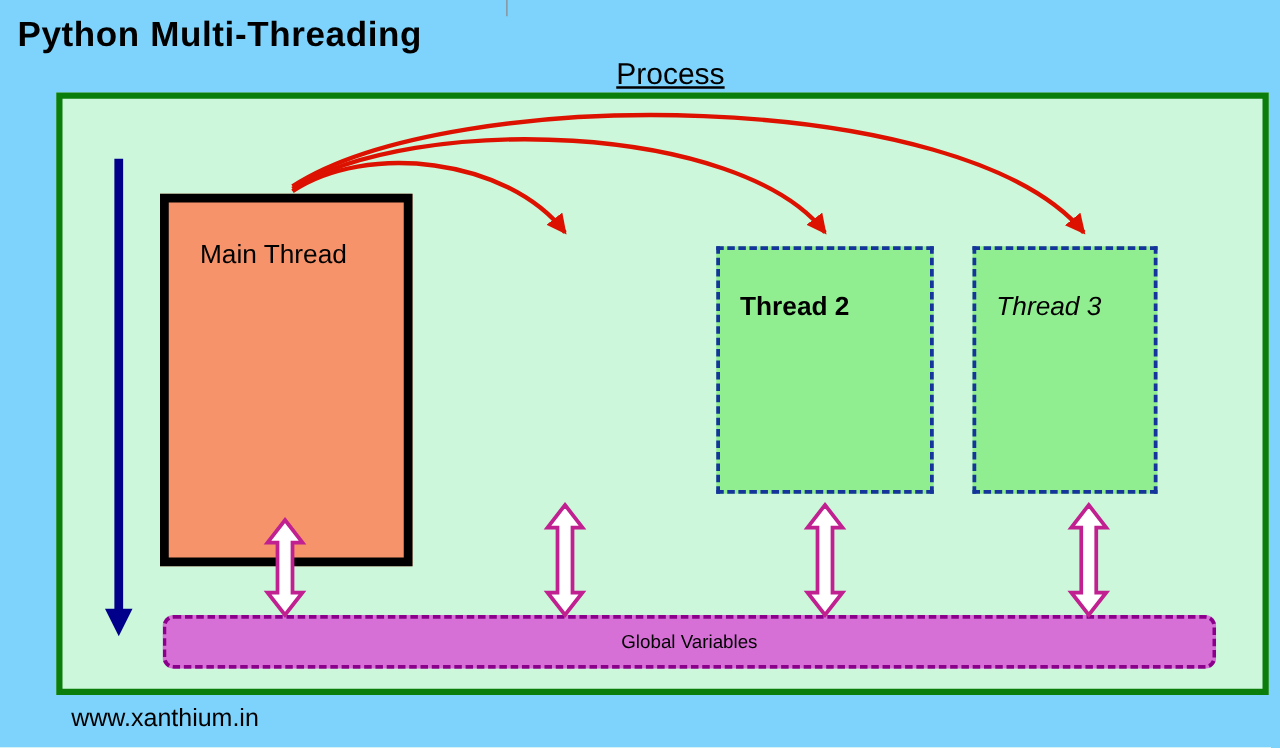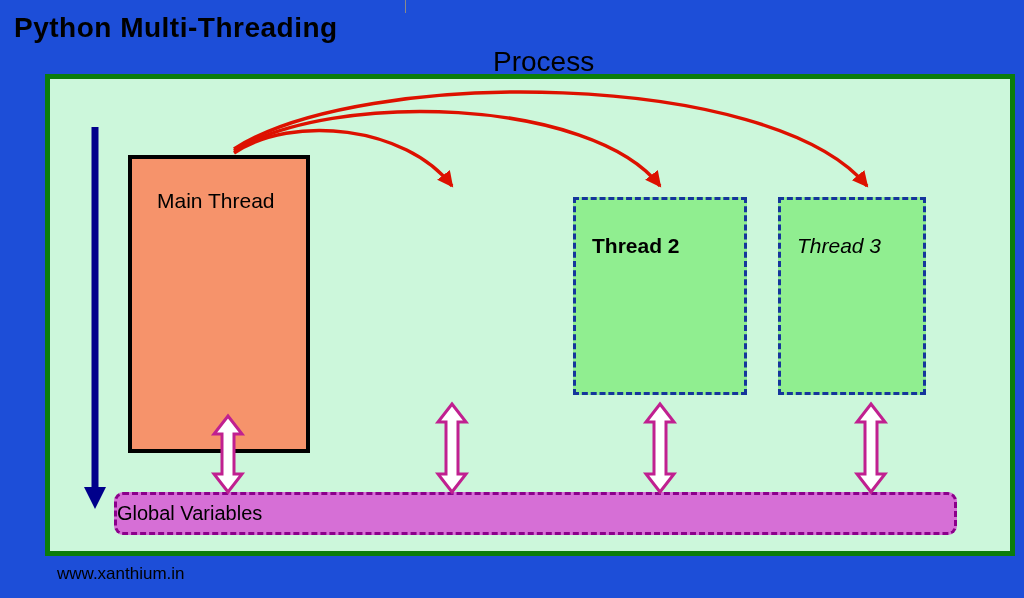--- a/index.html
+++ b/index.html
@@ -1,41 +1,41 @@
 <!DOCTYPE html>
 <html><head>
 <meta charset="utf-8">
 <style>
   html,body{margin:0;padding:0;background:#ffffff;}
   body{font-family:"Liberation Sans", sans-serif; color:#000;}
-  .canvas{position:relative;width:1024px;height:598px;background:#1d4ed8;overflow:hidden;}
+  .canvas{position:relative;width:1024px;height:598px;background:#7dd3fc;overflow:hidden;}
 
   .title{position:absolute;left:14px;top:12px;font-size:28px;font-weight:bold;letter-spacing:0.5px;}
   .cursor-tick{position:absolute;left:405px;top:0;width:1px;height:13px;background:#8a8a8a;}
 
-  .process-label{position:absolute;left:493px;top:46px;font-size:28px;}
+  .process-label{position:absolute;left:493px;top:46px;font-size:24px;text-decoration:underline;}
   .process-box{position:absolute;left:45px;top:74px;width:960px;height:472px;
     background:#ccf7db;border:5px solid #0b7d0b;}
 
-  .main-thread{position:absolute;left:128px;top:155px;width:182px;height:298px;
-    background:#f6936b;border:4px solid #000000;box-sizing:border-box;text-align:right;}
+  .main-thread{position:absolute;left:128px;top:155px;width:202px;height:298px;
+    background:#f6936b;border:7px solid #000000;box-sizing:border-box;text-align:right;}
   .main-thread .lbl{position:absolute;left:25px;top:30px;font-size:21px;}
 
   .thread{position:absolute;top:197px;height:198px;background:#90ee90;
     border:3px dashed #15359c;box-sizing:border-box;}
   .thread .lbl{position:absolute;left:16px;top:34px;font-size:21px;}
   .thread1{left:365px;width:174px;}
   .thread2{left:573px;width:174px;font-weight:bold;}
   .thread3{left:778px;width:148px;font-style:italic;}
 
-  .global-bar{position:absolute;left:114px;top:492px;width:843px;height:43px;
+  .global-bar{position:absolute;left:130px;top:492px;width:843px;height:43px;
     background:#d66fd6;border:3px dashed #8b008b;border-radius:9px;box-sizing:border-box;
-    display:flex;align-items:center;font-size:20px;}
+    display:flex;align-items:center;justify-content:center;font-size:15px;}
 
-  .footer{position:absolute;left:57px;top:564px;font-size:17px;}
+  .footer{position:absolute;left:57px;top:564px;font-size:20px;}
 
   .arrows{position:absolute;left:0;top:0;width:1024px;height:598px;pointer-events:none;}
 </style>
 </head>
 <body>
 
 <div class="canvas">
 
   <div class="title">Python Multi-Threading</div>
   <div class="cursor-tick"></div>

